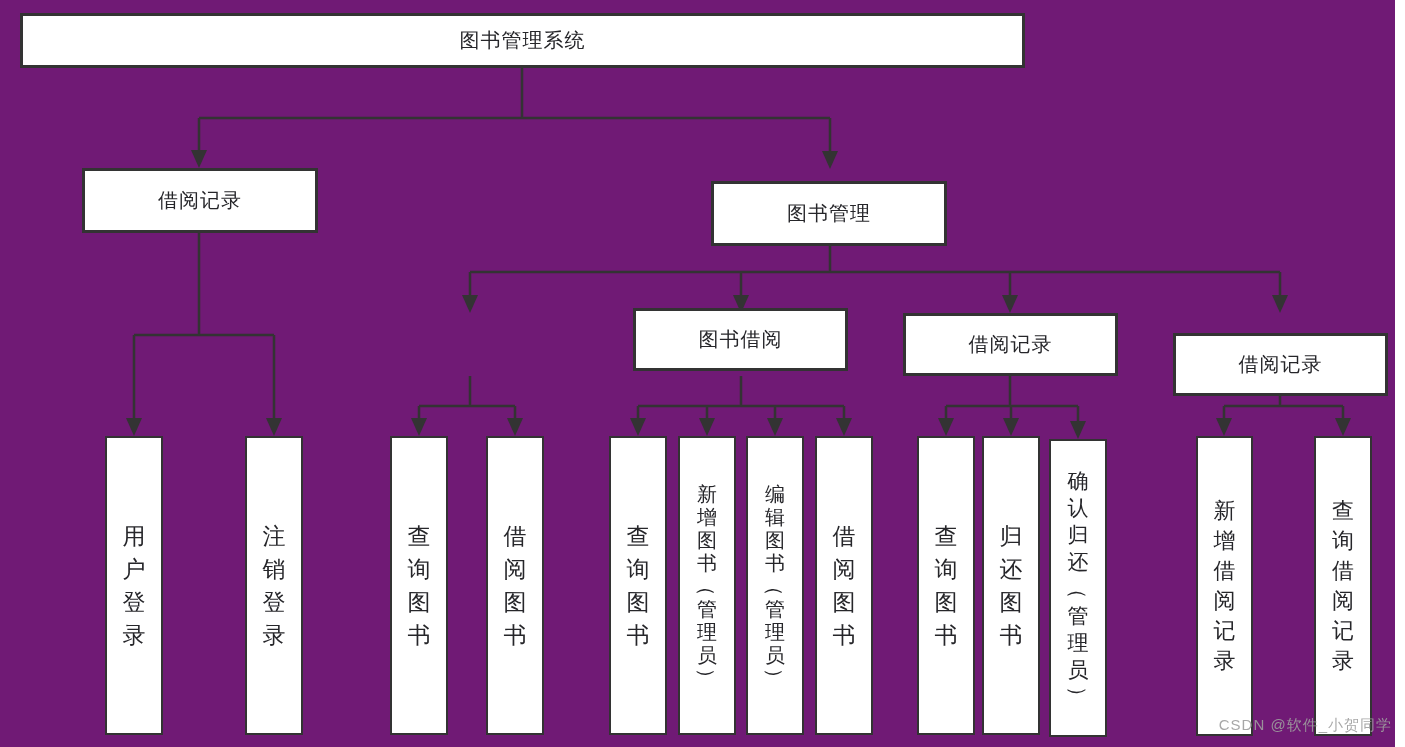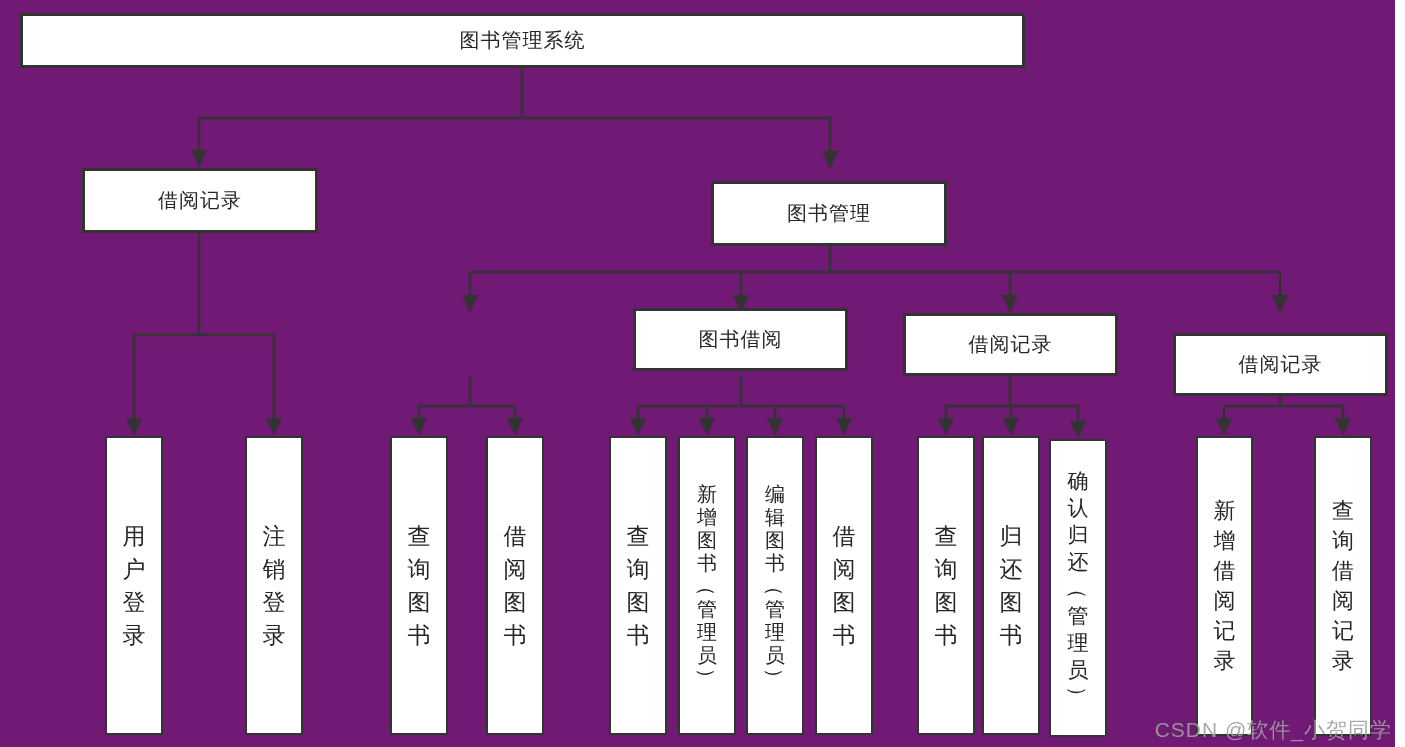--- a/index.html
+++ b/index.html
@@ -29,21 +29,21 @@
   }
   .leaf span{display:block;line-height:1;}
   .g4{font-size:23px;gap:10px;}
   .g6{font-size:22px;gap:8px;}
   .g9{font-size:21px;gap:6px;}
   .g10{font-size:20px;gap:3px;}
   .rot{transform:rotate(90deg);}
   #watermark{
     position:absolute;
     right:3px;top:716px;
-    font-size:21px;
+    font-size:15px;
     color:#9e9e9e;
     letter-spacing:1px;
     z-index:3;
     opacity:.9;
     white-space:nowrap;
     text-align:center;
   }
   
   .n-root{left:20px;top:13px;width:1005px;height:55px;}
   .n-user-login{left:82px;top:168px;width:236px;height:65px;}

